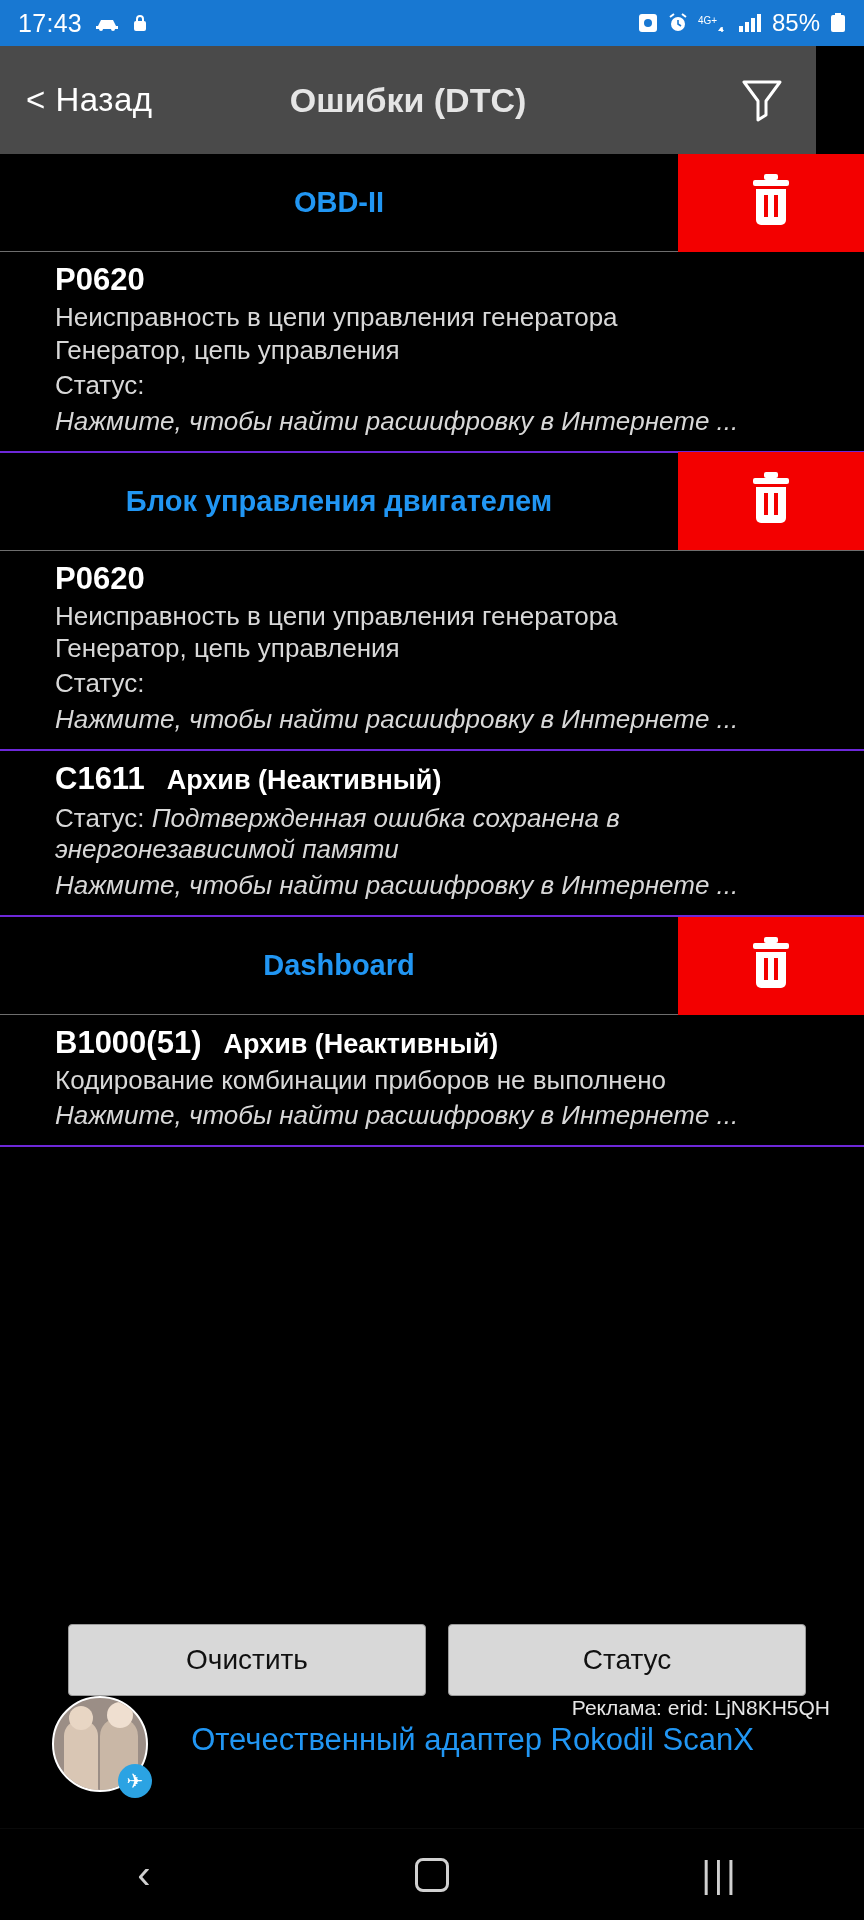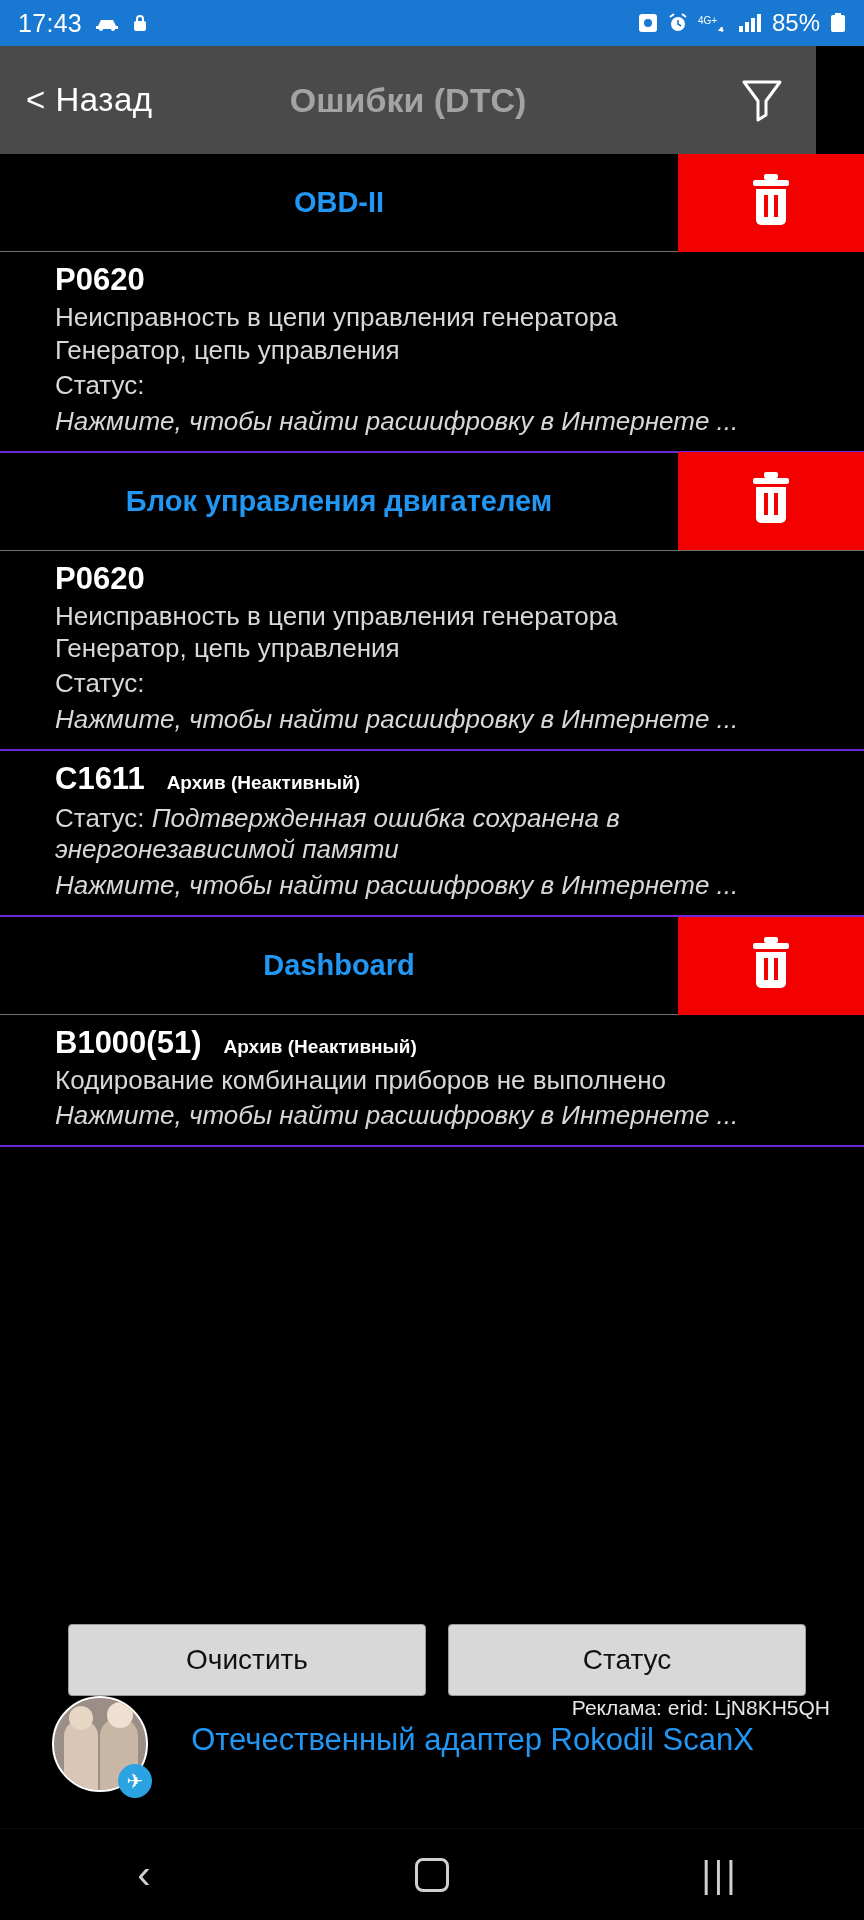--- a/index.html
+++ b/index.html
@@ -49,21 +49,21 @@
     color: #fff;
     font-size: 33px;
     letter-spacing: 0.5px;
     display: flex; align-items: center; gap: 12px;
     cursor: pointer;
   }
   .title-text {
     position: absolute;
     left: 0; right: 0;
     text-align: center;
-    color: #a3a3a3;
+    color: #e5e5e5;
     font-size: 34px;
     font-weight: bold;
     pointer-events: none;
   }
   .filter-icon { margin-left: auto; z-index: 2; cursor: pointer; }
 
   
   .content {
     flex: 1 1 auto;
     background: #000;
@@ -130,21 +130,21 @@
     gap: 22px;
     margin-bottom: 6px;
   }
   .dtc-code {
     color: #fff;
     font-size: 31px;
     font-weight: bold;
   }
   .dtc-archive {
     color: #fff;
-    font-size: 19px;
+    font-size: 27px;
     font-weight: bold;
   }
   .dtc-line {
     color: #d8d8d8;
     font-size: 26px;
     line-height: 1.07;
     margin-top: 5px;
   }
   .dtc-status-row {
     color: #d8d8d8;

